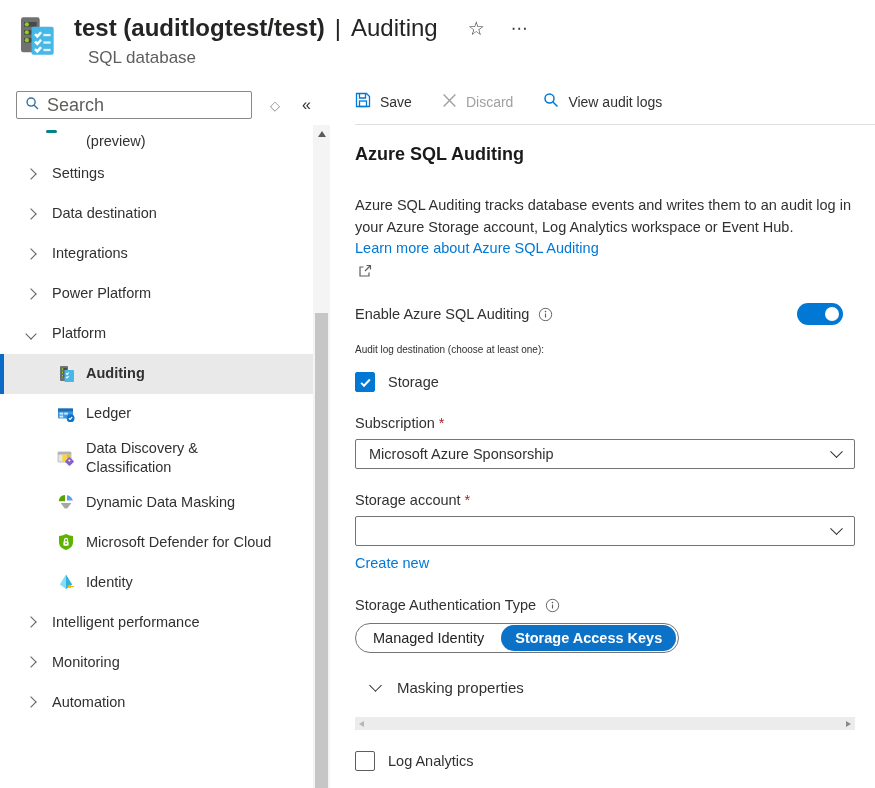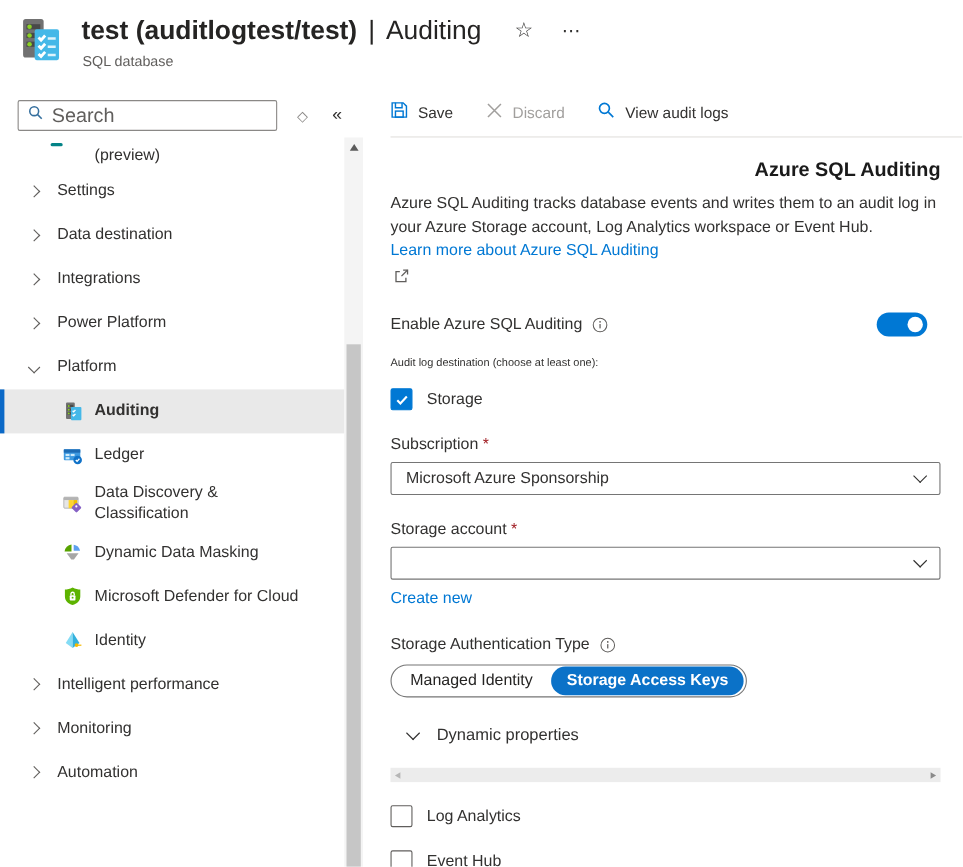--- a/index.html
+++ b/index.html
@@ -8,21 +8,21 @@
 
   
   .header { height:78px; position:relative; }
   .header-icon { position:absolute; left:14px; top:15px; width:42px; height:42px; }
   .title-row { position:absolute; left:74px; top:14px; display:flex; align-items:baseline; white-space:nowrap; }
   .title-resource { font-size:24px; font-weight:700; color:#252423; }
   .title-div { font-size:24px; font-weight:400; margin:0 10px; color:#252423; }
   .title-blade { font-size:24px; font-weight:400; color:#252423; }
   .star-btn { margin-left:30px; font-size:19px; color:#323130; background:none; border:none; cursor:pointer; align-self:center; }
   .more-btn { margin-left:26px; font-size:17px; letter-spacing:2px; color:#323130; background:none; border:none; cursor:pointer; align-self:center; }
-  .subtitle { position:absolute; left:75px; top:48px; font-size:13px; color:#605e5c; }
+  .subtitle { position:absolute; left:88px; top:48px; font-size:17px; color:#605e5c; }
 
   
   .main { display:flex; height:710px; }
 
   
   .sidebar { width:330px; flex:none; position:relative; }
   .search-row { display:flex; align-items:center; padding:13px 0 9px 16px; }
   .search-box { width:236px; height:28px; border:1px solid #8a8886; border-radius:2px;
     display:flex; align-items:center; padding:0 8px; gap:7px; background:#fff; }
   .search-box input { border:none; outline:none; width:100%; font-size:18px; font-family:inherit; color:#323130; }
@@ -52,21 +52,21 @@
   .vscroll .uparrow span { width:0; height:0; border-left:4px solid transparent; border-right:4px solid transparent; border-bottom:6px solid #5b5b5b; }
   .vscroll .thumb { position:absolute; left:2px; right:2px; top:188px; bottom:0; background:#c6c6c6; cursor:pointer; }
 
   
   .content { flex:1; padding:14px 20px 0 25px; }
   .toolbar { display:flex; align-items:center; gap:30px; padding-bottom:13px; border-bottom:1px solid #e1dfdd; margin-right:-20px; }
   .tb-btn { display:flex; align-items:center; gap:9px; background:none; border:none; font-family:inherit;
     font-size:14px; color:#323130; cursor:pointer; }
   .tb-btn.disabled { color:#a19f9d; cursor:default; }
 
-  h2.page-h { font-size:18px; font-weight:700; color:#1a1a1a; margin:19px 0 9px;text-align:right; }
+  h2.page-h { font-size:18px; font-weight:700; color:#1a1a1a; margin:19px 0 29px; }
   .desc { font-size:14.5px; line-height:1.52; max-width:505px; }
   .learn-link { display:inline-block; margin-top:2px; color:#0078d4; font-size:14.5px; text-decoration:none; cursor:pointer; }
   .ext-icon { display:block; margin:7px 0 0 3px; }
 
   .enable-row { display:flex; align-items:center; margin-top:21px; }
   .inline-lbl { font-size:14.5px; }
   .info-icon { margin-left:9px; display:inline-flex; }
   .toggle { margin-left:auto; margin-right:12px; width:46px; height:22px; border-radius:11px; background:#0078d4; position:relative; cursor:pointer; flex:none; }
   .toggle .knob { position:absolute; right:4px; top:4px; width:14px; height:14px; border-radius:50%; background:#fff; }
 
@@ -391,21 +391,21 @@
         </svg>
       </span>
     </div>
     <div class="pill-group">
       <span class="pill-opt">Managed Identity</span>
       <span class="pill-opt active">Storage Access Keys</span>
     </div>
 
     <div class="advanced-row">
       <span class="adv-chev"></span>
-      <span>Dynamic properties</span>
+      <span>Masking properties</span>
     </div>
 
     <div class="hscroll">
       <span class="la"></span>
       <span class="ra"></span>
     </div>
 
     <div class="check-row bottom-check">
       <span class="checkbox"></span>
       <span class="check-lbl">Log Analytics</span>

